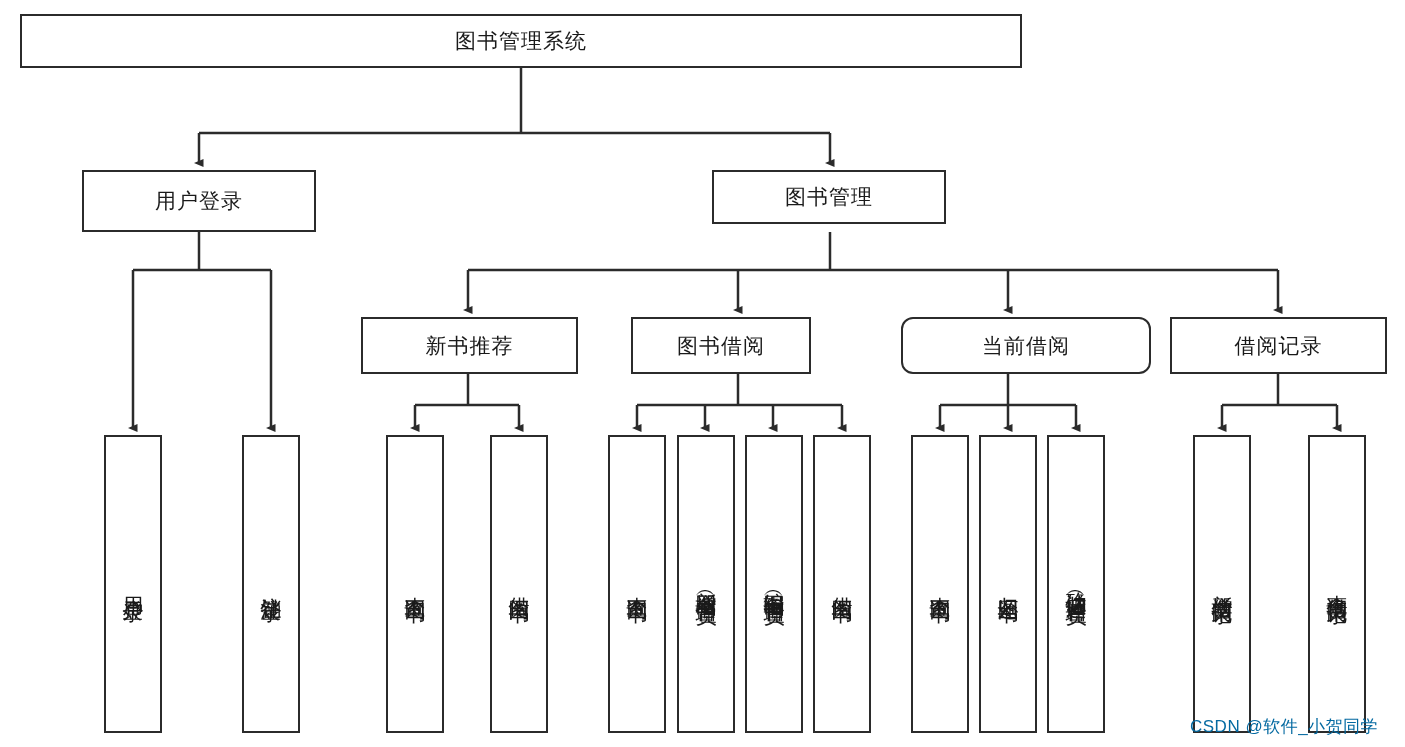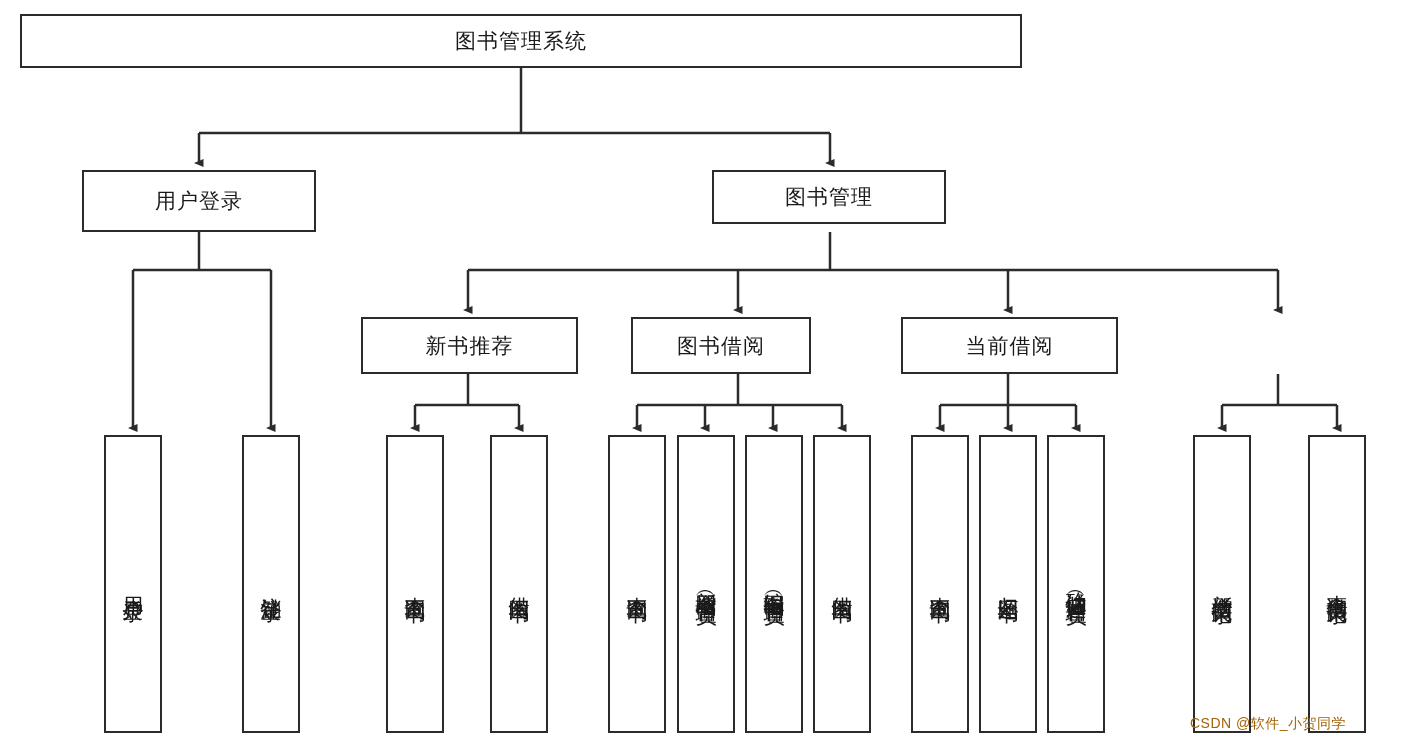--- a/index.html
+++ b/index.html
@@ -51,22 +51,22 @@
     left: 0;
     top: 0;
     width: 1405px;
     height: 747px;
     pointer-events: none;
   }
   #watermark {
     position: absolute;
     left: 1190px;
     top: 715px;
-    font-size: 14px;
-    color: #a16207;
+    font-size: 17px;
+    color: #0369a1;
     white-space: nowrap;
     letter-spacing: 0.5px;
   }
 </style>
 </head>
 <body>
 
 <div id="canvas">
 
   <svg id="edges" viewBox="0 0 1405 747" xmlns="http://www.w3.org/2000/svg">
@@ -129,22 +129,25 @@
   <div class="node horiz" style="left:712px; top:170px; width:234px; height:54px;">
     <span class="htext">图书管理</span>
   </div>
 
   <div class="node horiz" style="left:361px; top:317px; width:217px; height:57px;">
     <span class="htext">新书推荐</span>
   </div>
   <div class="node horiz" style="left:631px; top:317px; width:180px; height:57px;">
     <span class="htext">图书借阅</span>
   </div>
-  <div class="node horiz" style="left:901px; top:317px; width:217px; height:57px;">
+  <div class="node horiz" style="left:901px; top:317px; width:250px; height:57px;border-radius:12px;">
     <span class="htext">当前借阅</span>
+  </div>
+  <div class="node horiz" style="left:1170px; top:317px; width:217px; height:57px;">
+    <span class="htext">借阅记录</span>
   </div>
 
   <div class="node vert" style="left:104px; top:435px; width:58px; height:298px;">
     <span class="vtext">用户登录</span>
   </div>
   <div class="node vert" style="left:242px; top:435px; width:58px; height:298px;">
     <span class="vtext">注销登录</span>
   </div>
 
   <div class="node vert" style="left:386px; top:435px; width:58px; height:298px;">

